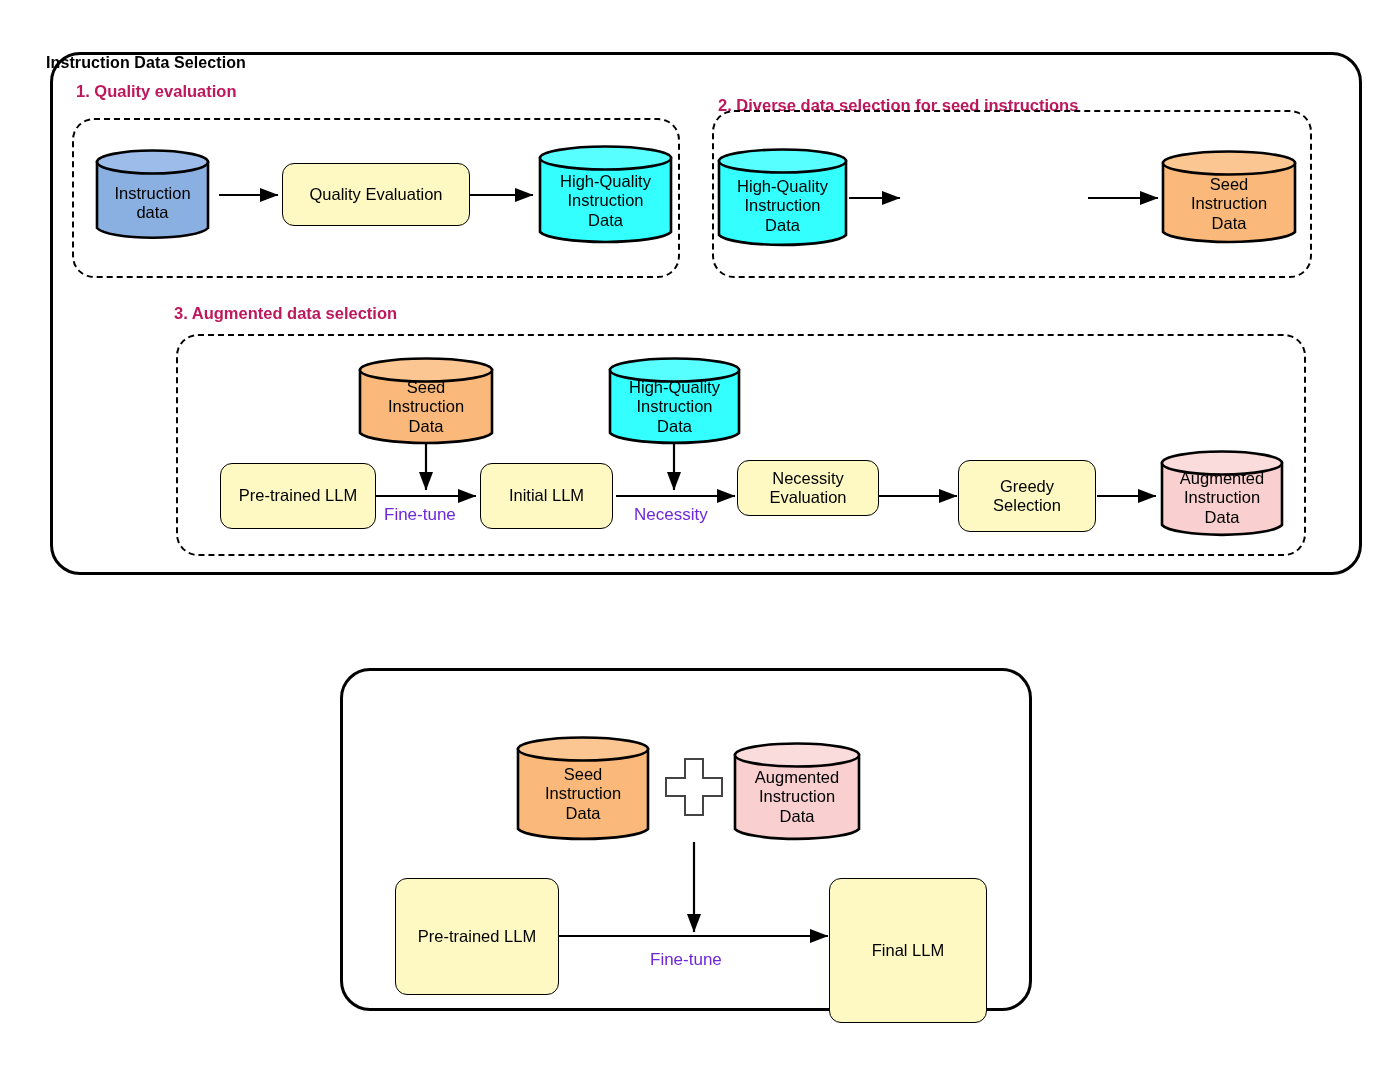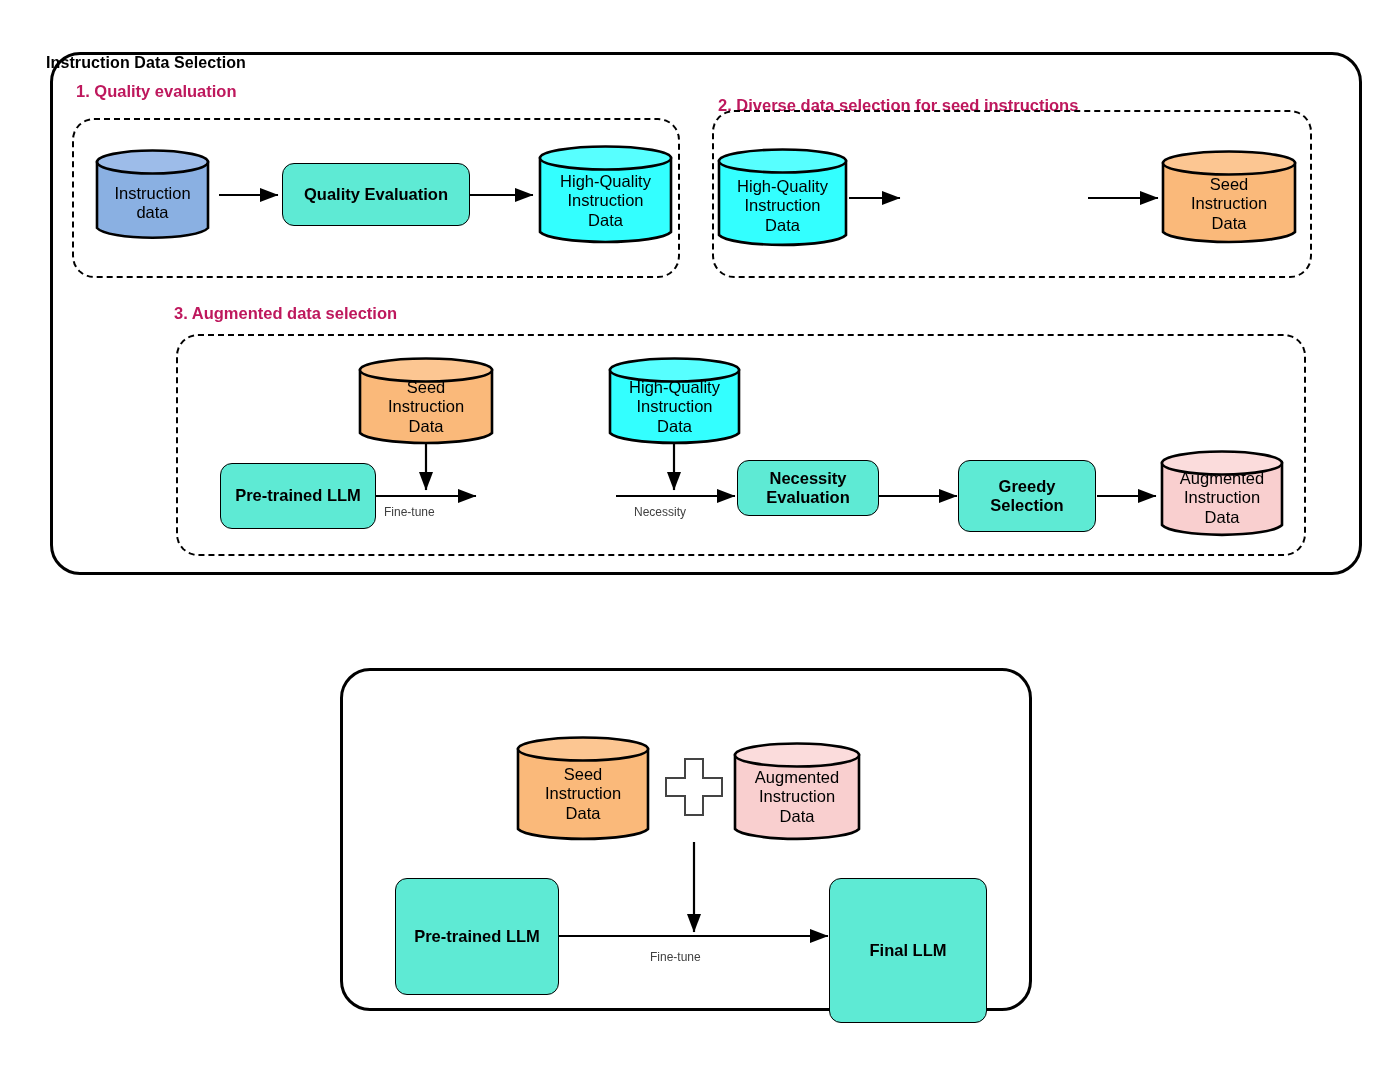--- a/index.html
+++ b/index.html
@@ -35,39 +35,39 @@
     position:absolute;border:2.2px dashed #000;border-radius:22px;
     background:transparent;box-sizing:border-box;
   }
   #sec1-box{left:72px;top:118px;width:608px;height:160px;}
   #sec2-box{left:712px;top:110px;width:600px;height:168px;}
   #sec3-box{left:176px;top:334px;width:1130px;height:222px;}
 
   
   .proc{
     position:absolute;box-sizing:border-box;
-    border:1.8px solid #000;border-radius:12px;background:#5eead4;
+    border:1.8px solid #000;border-radius:12px;background:#fef9c3;
     display:flex;align-items:center;justify-content:center;text-align:center;
-    font-size:16.5px;line-height:1.18;color:#000;padding:2px 8px;font-weight:bold;
+    font-size:16.5px;line-height:1.18;color:#000;padding:2px 8px;
   }
   .proc span{display:block;}
 
   
   .cyl{position:absolute;}
   .cyl .cyl-svg{position:absolute;left:0;top:0;width:100%;height:100%;}
   .cyl .cyl-label{
     position:absolute;left:0;right:0;
     display:flex;align-items:center;justify-content:center;
     text-align:center;font-size:16.5px;line-height:1.16;color:#000;
     pointer-events:none;white-space:pre-line;
   }
 
   
   .edge-label{
-    position:absolute;font-size:12px;color:#404040;white-space:nowrap;
+    position:absolute;font-size:17px;color:#6d28d9;white-space:nowrap;
   }
 </style>
 </head>
 <body>
 
 <div class="canvas">
 
   <div class="title" id="doc-title">Instruction Data Selection</div>
 
 
@@ -168,20 +168,23 @@
     </svg>
     <div class="cyl-label" style="top:16px;height:68px;">High-Quality
 Instruction
 Data</div>
   </div>
 
   <div class="proc" id="proc-s3-pretrained" style="left:220px;top:463px;width:156px;height:66px;">
     <span>Pre-trained LLM</span>
   </div>
 
+  <div class="proc" id="proc-s3-initial" style="left:480px;top:463px;width:133px;height:66px;">
+    <span>Initial LLM</span>
+  </div>
 
   <div class="proc" id="proc-s3-necessity" style="left:737px;top:460px;width:142px;height:56px;">
     <div style="display:block;">
       <span>Necessity</span>
       <span>Evaluation</span>
     </div>
   </div>
 
   <div class="proc" id="proc-s3-greedy" style="left:958px;top:460px;width:138px;height:72px;">
     <div style="display:block;">

